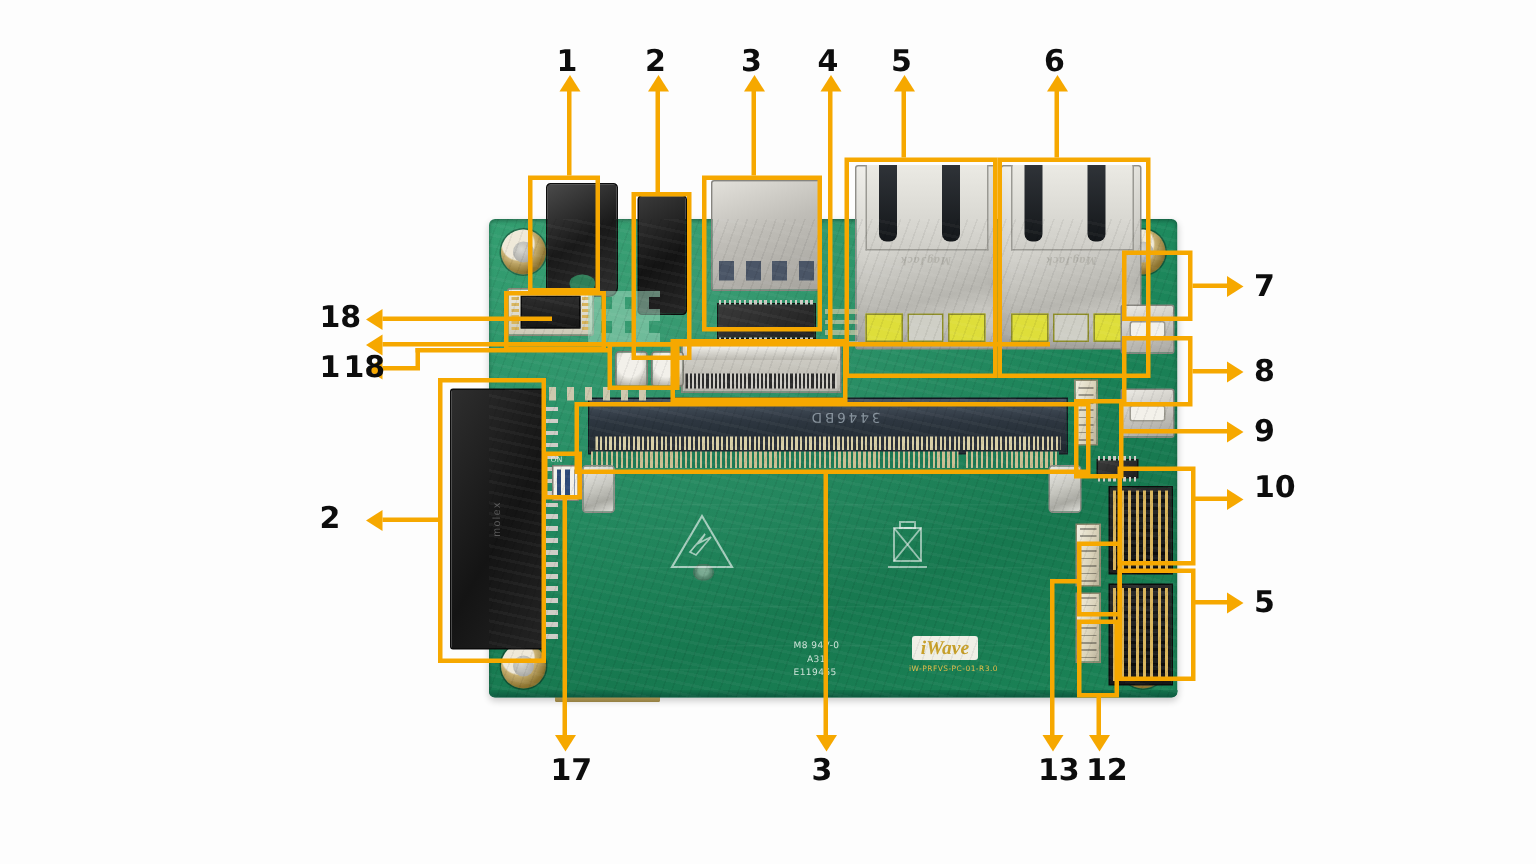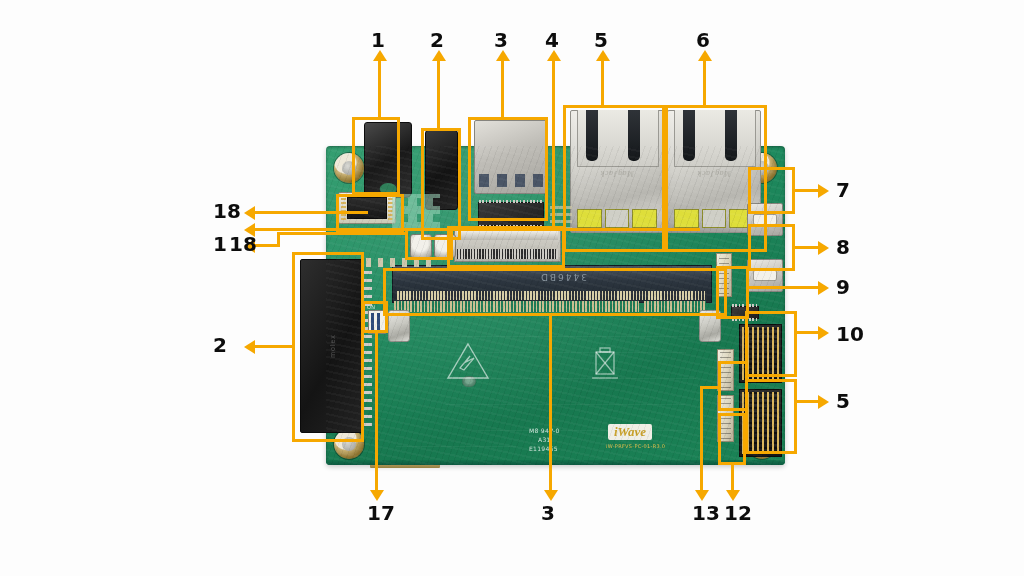--- a/index.html
+++ b/index.html
@@ -373,21 +373,21 @@
   <div class="lead-h" style="left:795px;top:246px;width:25px;"></div>
   <div class="arrow right" style="left:818px;top:241px;"></div>
   <div class="num" style="left:836px;top:237px;">8</div>
 
   <div class="lead-h" style="left:746px;top:286px;width:74px;"></div>
   <div class="arrow right" style="left:818px;top:281px;"></div>
   <div class="num" style="left:836px;top:277px;">9</div>
 
   <div class="lead-h" style="left:795px;top:331px;width:25px;"></div>
   <div class="arrow right" style="left:818px;top:326px;"></div>
-  <div class="num" style="left:836px;top:324px;">10</div>
+  <div class="num" style="left:836px;top:314px;">10</div>
 
   <div class="lead-h" style="left:795px;top:400px;width:25px;"></div>
   <div class="arrow right" style="left:818px;top:395px;"></div>
   <div class="num" style="left:836px;top:391px;">5</div>
 
   <div class="lead-v" style="left:731px;top:463px;height:29px;"></div>
   <div class="arrow down" style="left:726px;top:490px;"></div>
   <div class="num" style="left:724px;top:503px;">12</div>
 
   <div class="lead-v" style="left:700px;top:386px;height:106px;"></div>

